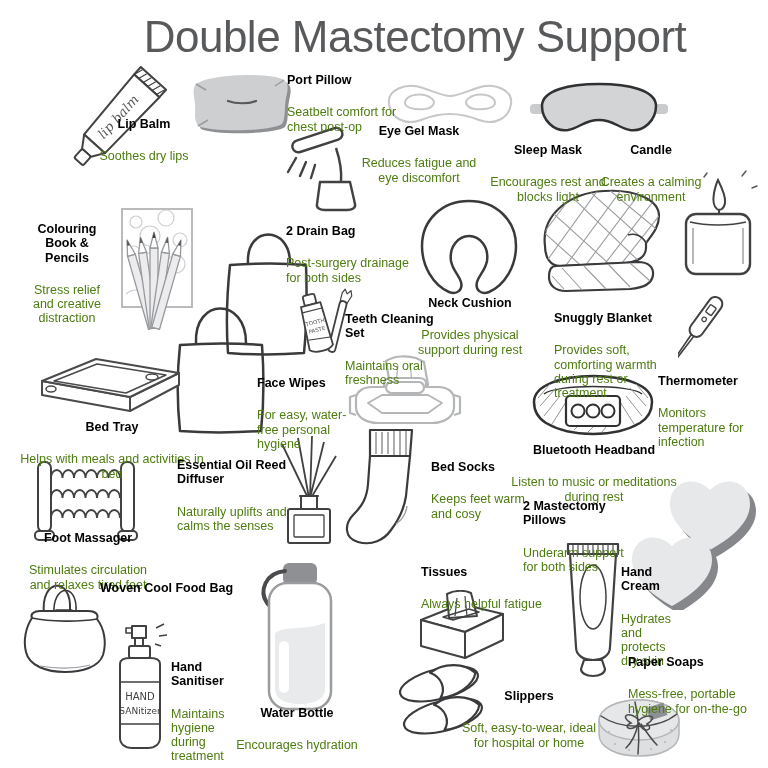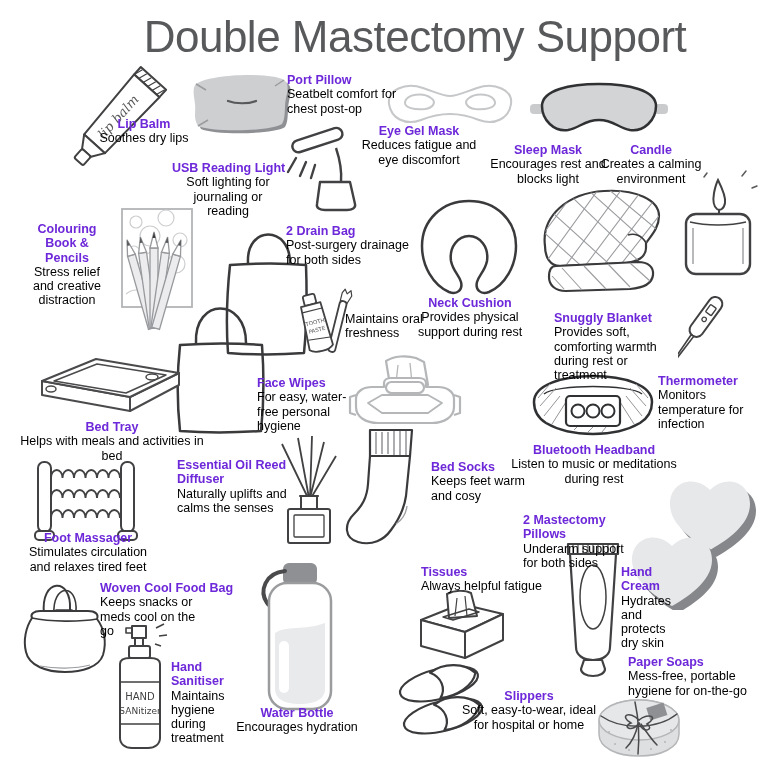--- a/index.html
+++ b/index.html
@@ -2,22 +2,22 @@
 <html><head>
 <meta charset="utf-8">
 <style>
   html,body{margin:0;padding:0;background:#fff;}
   #canvas{position:relative;width:768px;height:768px;background:#fff;overflow:hidden;
           font-family:"Liberation Sans",sans-serif;}
   .abs{position:absolute;}
   .title{position:absolute;top:12px;left:70px;right:8px;text-align:center;
          font-size:44px;color:#58595b;letter-spacing:-0.5px;white-space:nowrap;}
   .lab{position:absolute;font-size:12.5px;line-height:1.14;color:#58595b;}
-  .lab .nm{font-weight:bold;color:#6d28d9;}
-  .lab .ds{color:#000000;}
+  .lab .nm{font-weight:bold;color:#000000;}
+  .lab .ds{color:#4d7c0f;margin-top:18px;}
   .tr{text-align:center;} .tc{text-align:center;}
   .nw{white-space:nowrap;}
   .ill svg{display:block;}
 </style>
 </head>
 <body>
 
 <div id="canvas">
 
   <div class="title">Double Mastectomy Support</div>
@@ -384,24 +384,20 @@
   <div class="lab tc" style="left:94px;top:117px;width:100px">
     <div class="nm">Lip Balm</div>
     <div class="ds">Soothes dry lips</div>
   </div>
 
   <div class="lab" style="left:287px;top:73px;width:112px">
     <div class="nm">Port Pillow</div>
     <div class="ds">Seatbelt comfort for chest post-op</div>
   </div>
 
-  <div class="lab tr" style="left:172px;top:161px;width:112px">
-    <div class="nm nw">USB Reading Light</div>
-    <div class="ds">Soft lighting for journaling or reading</div>
-  </div>
 
   <div class="lab tc" style="left:490px;top:143px;width:116px">
     <div class="nm">Sleep Mask</div>
     <div class="ds">Encourages rest and blocks light</div>
   </div>
 
   <div class="lab tc" style="left:350px;top:124px;width:138px">
     <div class="nm">Eye Gel Mask</div>
     <div class="ds">Reduces fatigue and eye discomfort</div>
   </div>
@@ -425,20 +421,21 @@
     <div class="nm">Neck Cushion</div>
     <div class="ds">Provides physical support during rest</div>
   </div>
 
   <div class="lab" style="left:554px;top:311px;width:112px">
     <div class="nm">Snuggly Blanket</div>
     <div class="ds">Provides soft, comforting warmth during rest or treatment</div>
   </div>
 
   <div class="lab" style="left:345px;top:312px;width:92px">
+    <div class="nm">Teeth Cleaning Set</div>
     <div class="ds">Maintains oral freshness</div>
   </div>
 
   <div class="lab" style="left:658px;top:374px;width:116px">
     <div class="nm">Thermometer</div>
     <div class="ds">Monitors temperature for infection</div>
   </div>
 
   <div class="lab tc" style="left:20px;top:420px;width:184px">
     <div class="nm">Bed Tray</div>
@@ -463,28 +460,27 @@
   <div class="lab" style="left:177px;top:458px;width:118px">
     <div class="nm">Essential Oil Reed Diffuser</div>
     <div class="ds">Naturally uplifts and calms the senses</div>
   </div>
 
   <div class="lab" style="left:431px;top:460px;width:100px">
     <div class="nm">Bed Socks</div>
     <div class="ds">Keeps feet warm and cosy</div>
   </div>
 
-  <div class="lab" style="left:523px;top:513px;width:110px">
+  <div class="lab" style="left:523px;top:499px;width:110px">
     <div class="nm">2 Mastectomy Pillows</div>
     <div class="ds">Underarm support for both sides</div>
   </div>
 
   <div class="lab" style="left:100px;top:581px;width:100px">
     <div class="nm nw">Woven Cool Food Bag</div>
-    <div class="ds">Keeps snacks or meds cool on the go</div>
   </div>
 
   <div class="lab" style="left:171px;top:660px;width:64px">
     <div class="nm">Hand Sanitiser</div>
     <div class="ds">Maintains hygiene during treatment</div>
   </div>
 
   <div class="lab tc" style="left:236px;top:706px;width:122px">
     <div class="nm">Water Bottle</div>
     <div class="ds">Encourages hydration</div>

